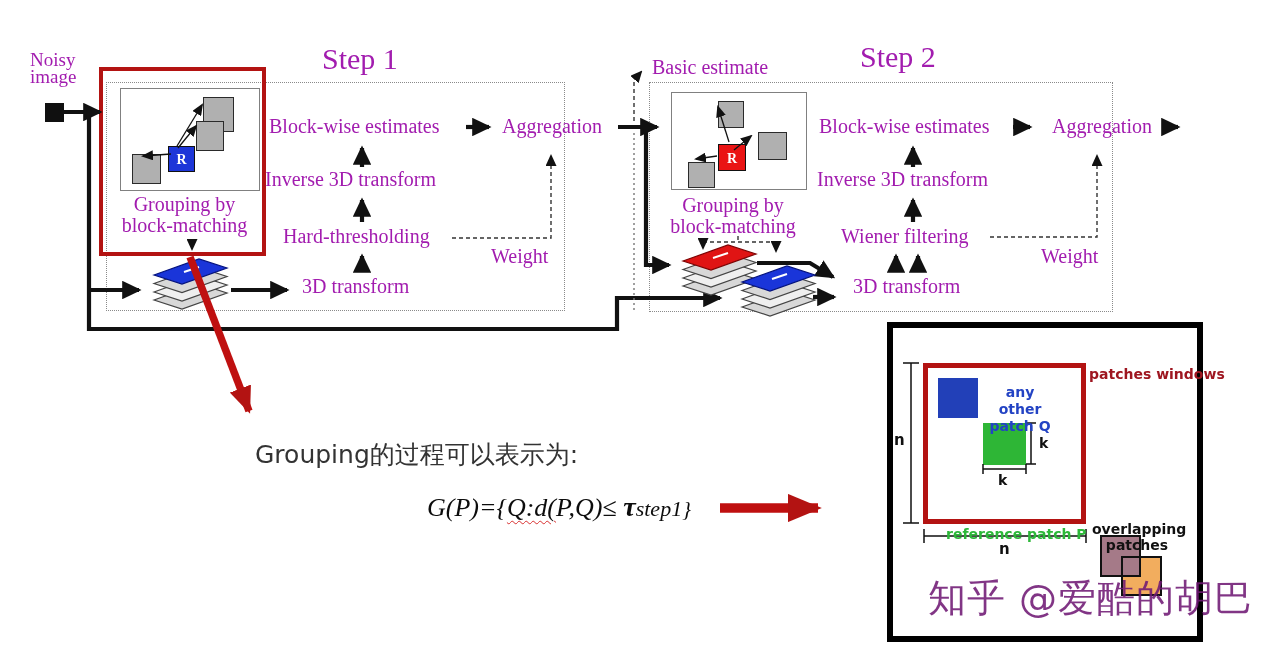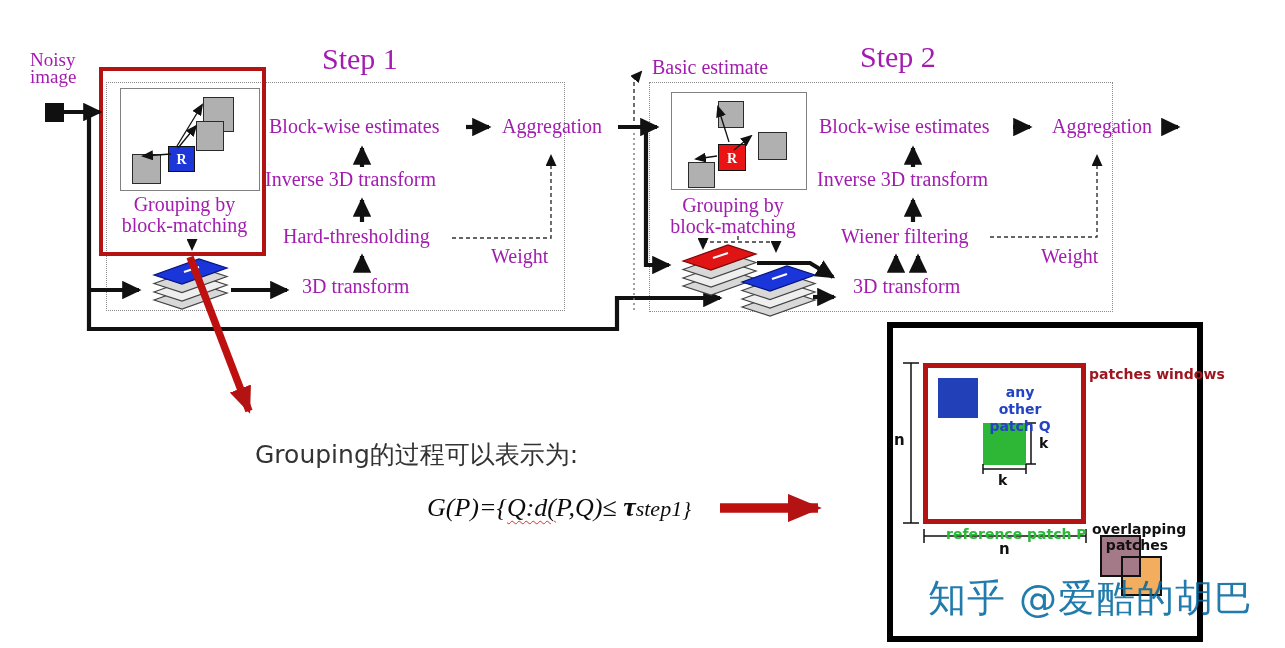--- a/index.html
+++ b/index.html
@@ -17,21 +17,21 @@
   .rsq{position:absolute;box-sizing:border-box;border:1px solid #111;color:#fff;
        font-family:"Liberation Serif","DejaVu Serif",serif;font-weight:bold;font-size:14px;
        text-align:center;}
   svg.overlay{position:absolute;left:0;top:0;pointer-events:none;}
   .formula{position:absolute;font-family:"Liberation Serif","DejaVu Serif",serif;
            font-style:italic;font-size:26px;color:#0c0c0c;white-space:nowrap;}
   .wavy{text-decoration:underline wavy #d83030;text-decoration-thickness:1px;text-underline-offset:4px;}
   .tau{font-weight:bold;font-size:28px;}
   .sub{font-size:22px;}
   .wm{position:absolute;left:928px;top:573px;font-family:"DejaVu Sans","Liberation Sans",sans-serif;
-      font-size:38px;color:#0369a1;opacity:.88;white-space:nowrap;letter-spacing:1px;z-index:9;}
+      font-size:38px;color:#701a75;opacity:.88;white-space:nowrap;letter-spacing:1px;z-index:9;}
 </style>
 </head>
 <body>
 
 <div id="stage">
 
   <div class="abs dotbox" style="left:106px;top:82px;width:459px;height:229px;"></div>
   <div class="abs dotbox" style="left:649px;top:82px;width:464px;height:230px;"></div>
 
   <div class="abs graybox" style="left:120px;top:88px;width:140px;height:103px;"></div>

